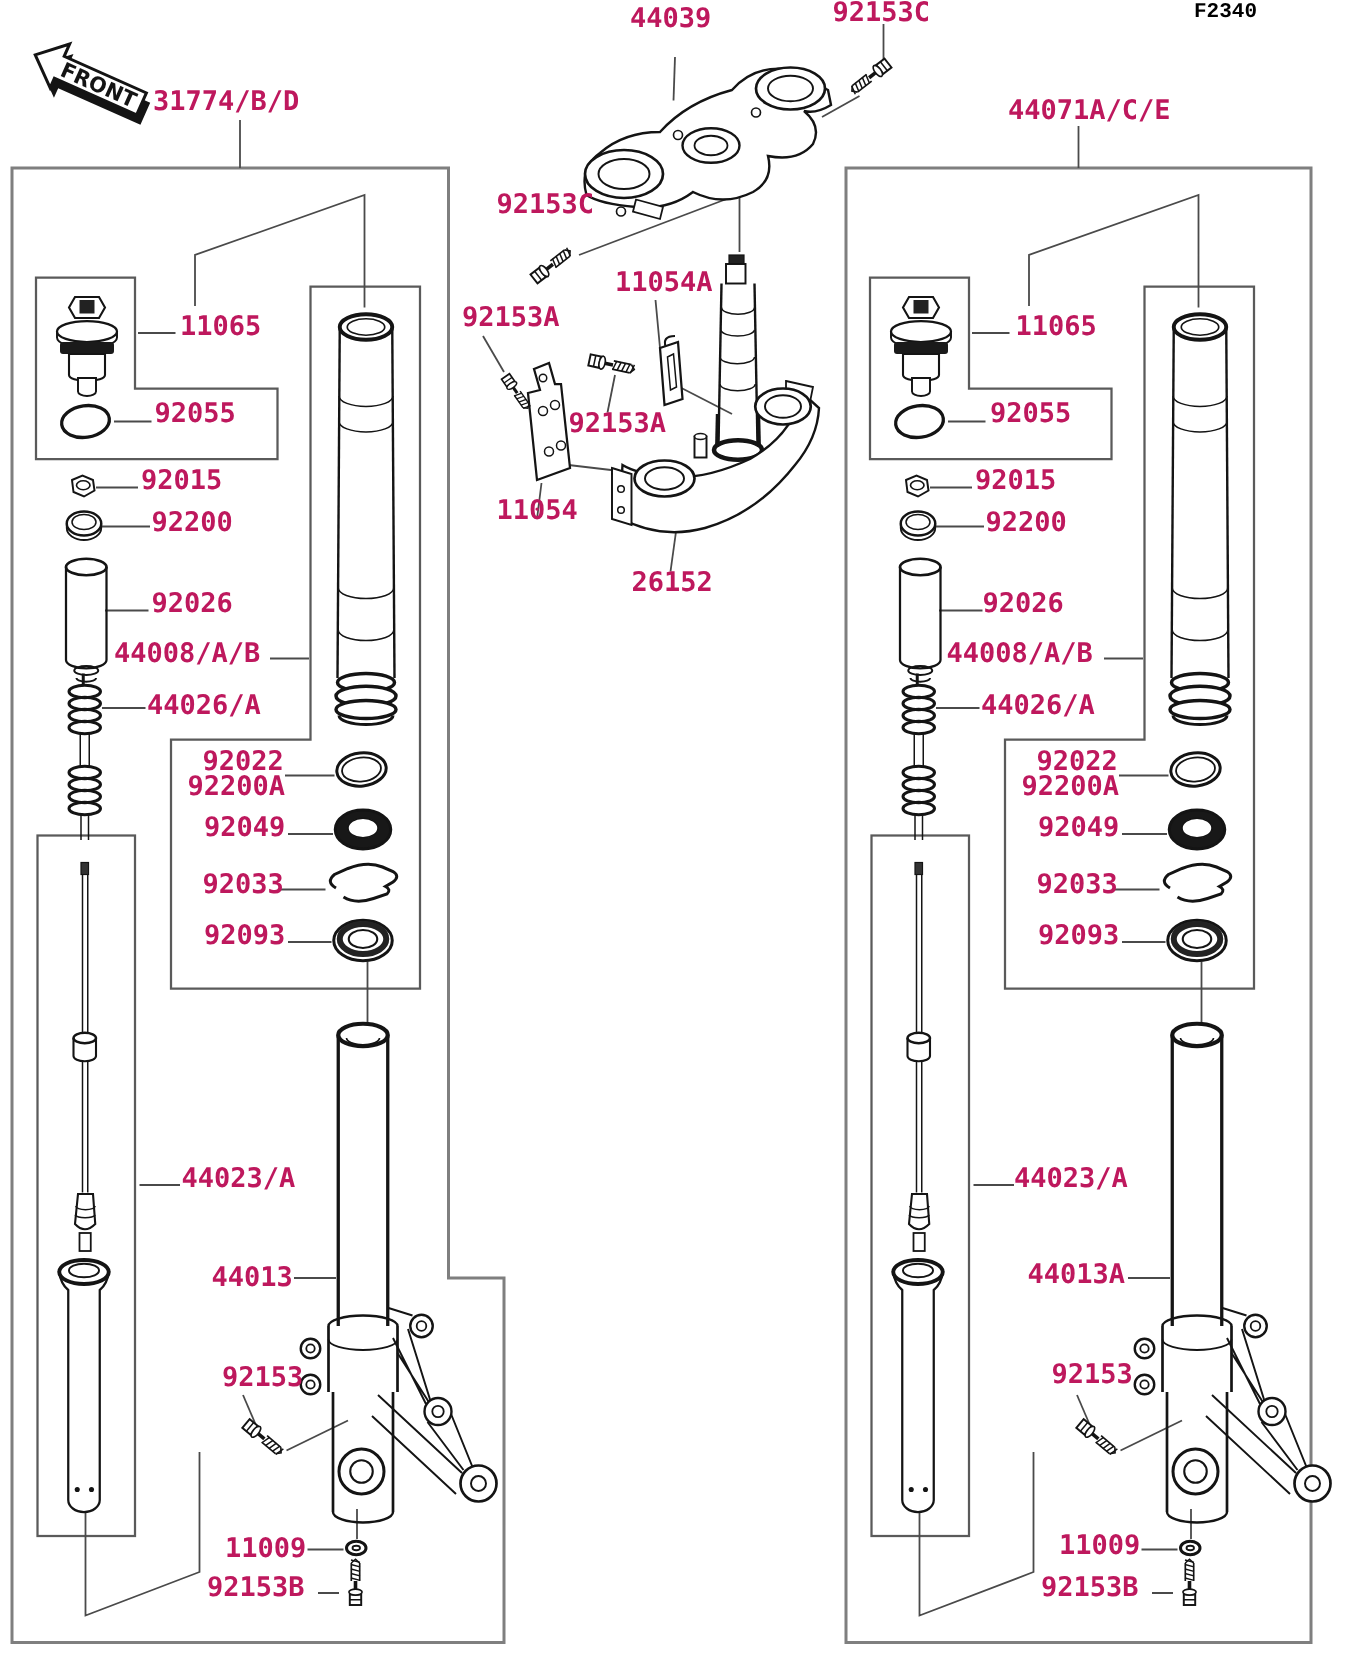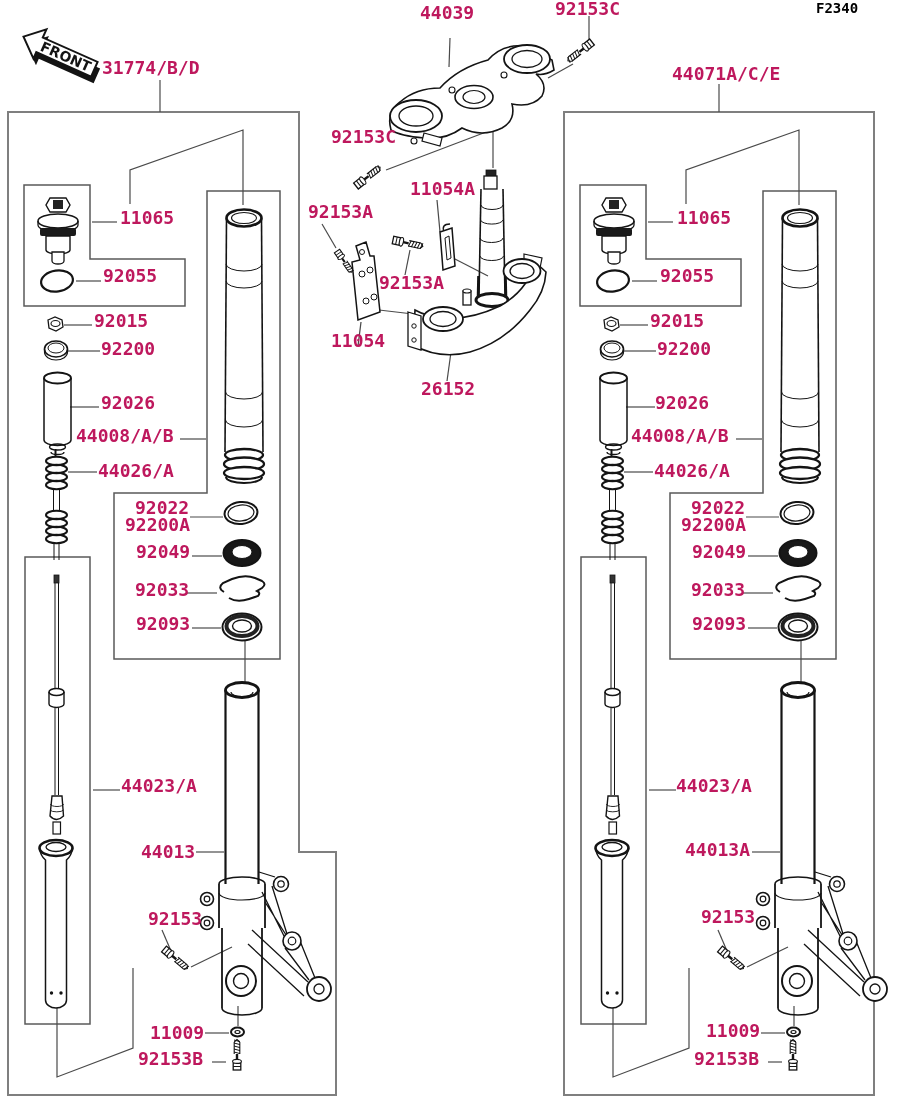--- a/index.html
+++ b/index.html
@@ -289,21 +289,21 @@
     <use href="#bolt" transform="translate(592,42) rotate(142)"></use>
     <use href="#bolt" transform="translate(356,186) rotate(-38)"></use>
     <use href="#bolt" transform="translate(337,251) rotate(55) scale(0.85)"></use>
     <use href="#bolt" transform="translate(393,240) rotate(12)"></use>
   </g>
 
   <use href="#fork-col" x="0" y="0"></use>
   <use href="#fork-col" x="556" y="0"></use>
 </svg>
 
-<div class="lbl-sm" style="left:816px;top:1px;">F2340</div>
+<div class="lbl-sm" style="left:796px;top:1px;font-family:Liberation Mono, monospace;">F2340</div>
 
 <div class="lbl" style="left:102px;top:59px;">31774/B/D</div>
 <div class="lbl" style="left:662px;top:65px;margin-left:10px;">44071A/C/E</div>
 
 <div class="lbl" style="left:420px;top:4px;">44039</div>
 <div class="lbl" style="left:555px;top:0px;">92153C</div>
 <div class="lbl" style="left:331px;top:128px;">92153C</div>
 <div class="lbl" style="left:410px;top:180px;">11054A</div>
 <div class="lbl" style="left:308px;top:203px;">92153A</div>
 <div class="lbl" style="left:379px;top:274px;">92153A</div>

